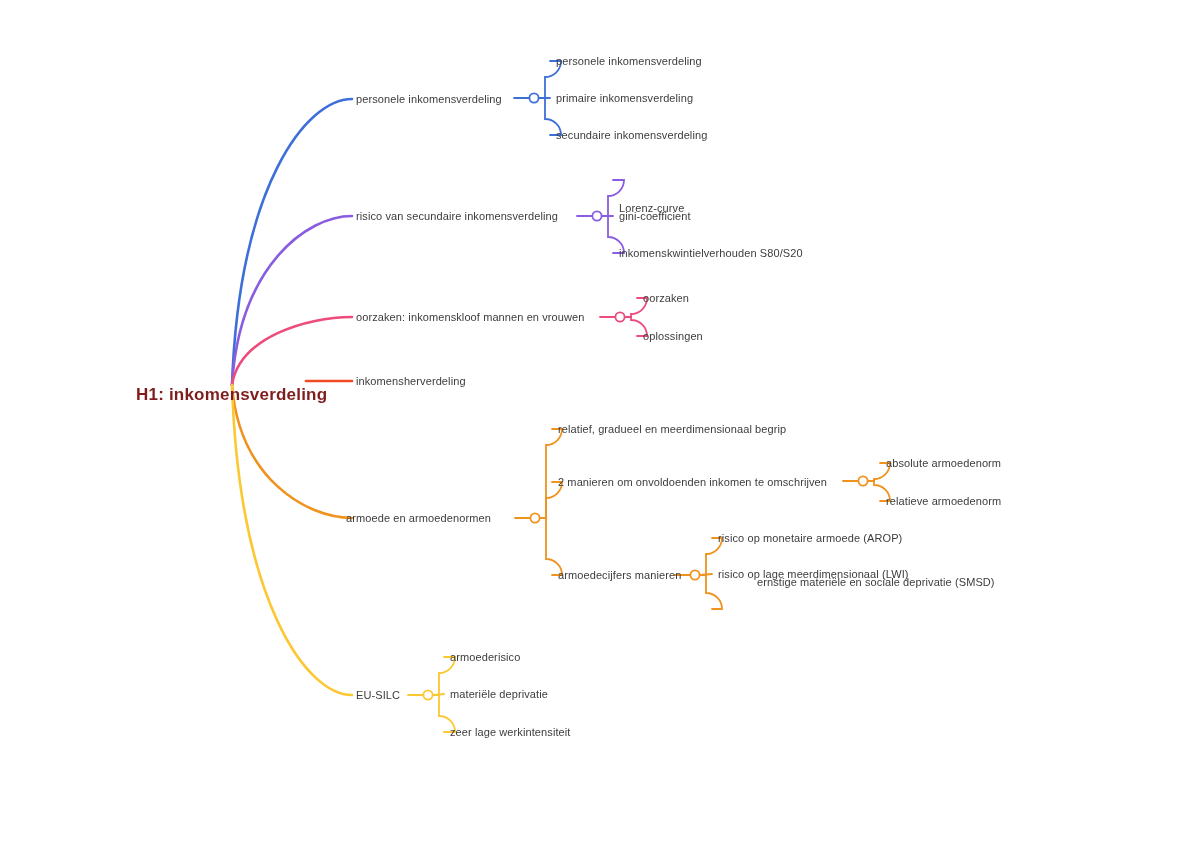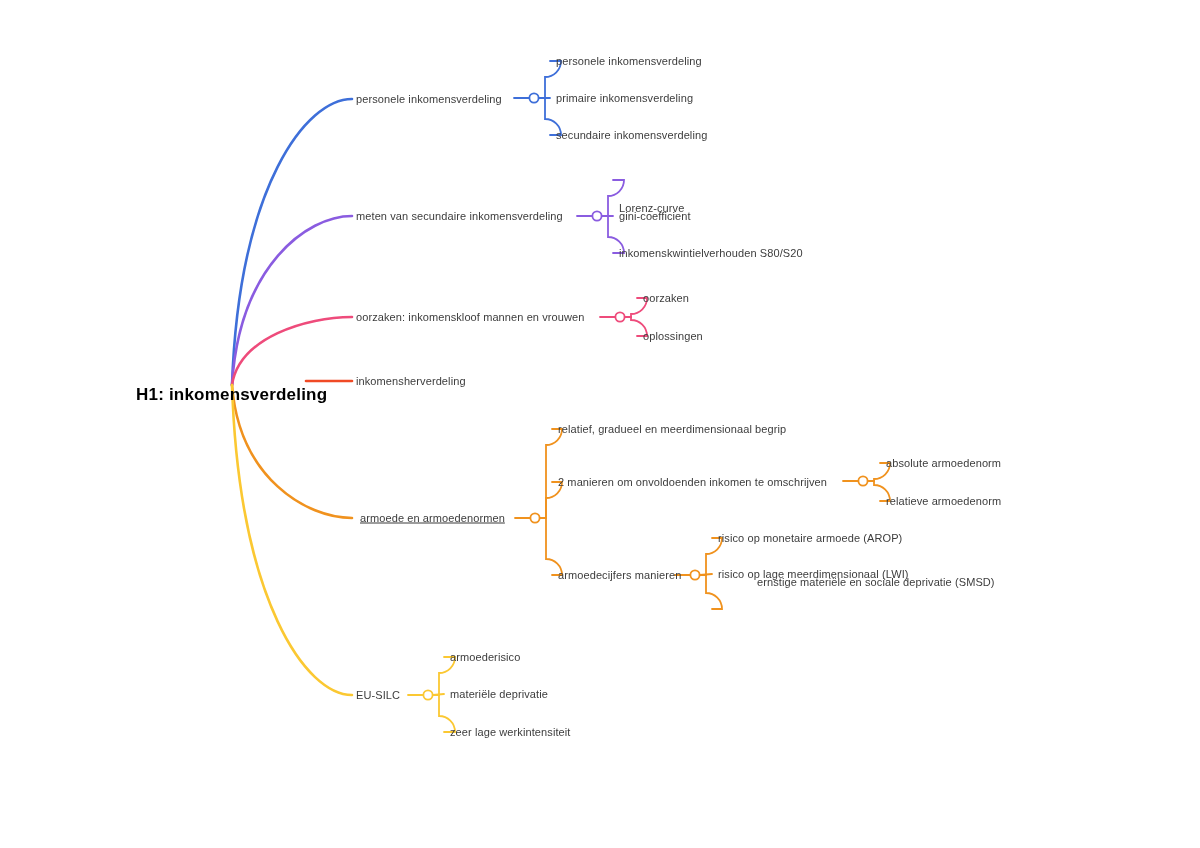--- a/index.html
+++ b/index.html
@@ -2,21 +2,21 @@
 <html><head>
 <meta charset="utf-8">
 <style>
   html,body{margin:0;padding:0;background:#ffffff;}
   body{width:1200px;height:848px;overflow:hidden;
        font-family:"Liberation Sans","DejaVu Sans",sans-serif;}
   #canvas{position:relative;width:1200px;height:848px;background:#fff;}
   #wires{position:absolute;left:0;top:0;width:1200px;height:848px;pointer-events:none;}
   .node{position:absolute;white-space:nowrap;color:#3c3c3c;font-size:11px;
         line-height:1;letter-spacing:.1px;transform:translateY(-50%);}
-  .root-node{position:absolute;white-space:nowrap;color:#000000;font-size:17px;
+  .root-node{position:absolute;white-space:nowrap;color:#7f1d1d;font-size:17px;
              font-weight:bold;line-height:1;letter-spacing:.2px;transform:translateY(-50%);}
 </style>
 </head>
 <body>
 
 <div id="canvas">
   <svg id="wires" viewBox="0 0 1200 848" xmlns="http://www.w3.org/2000/svg">
       <path d="M 232 385 C 239.2 184.8, 306.4 99, 352 99" fill="none" stroke="#3e6fd9" stroke-width="2.6" stroke-linecap="round"></path>
       <path d="M 232 385 C 239.2 266.7, 306.4 216, 352 216" fill="none" stroke="#8a5ce0" stroke-width="2.6" stroke-linecap="round"></path>
       <path d="M 232 385 C 239.2 337.4, 306.4 317, 352 317" fill="none" stroke="#ee4b7b" stroke-width="2.6" stroke-linecap="round"></path>
@@ -55,29 +55,29 @@
       <circle cx="428" cy="695" r="4.6" fill="#ffffff" stroke="#fbc832" stroke-width="1.8"></circle>
       <path d="M 432.8 695 L 439 695 L 439 673 A 16 16 0 0 0 455 657 L 444 657" fill="none" stroke="#fbc832" stroke-width="1.8" stroke-linecap="round"></path>
       <path d="M 432.8 695 L 444 694" fill="none" stroke="#fbc832" stroke-width="1.8" stroke-linecap="round"></path>
       <path d="M 432.8 695 L 439 695 L 439 716 A 16 16 0 0 1 455 732 L 444 732" fill="none" stroke="#fbc832" stroke-width="1.8" stroke-linecap="round"></path>
     </svg>
   <div id="labels">
       <div class="node" style="left: 356px; top: 99px;">personele inkomensverdeling</div>
       <div class="node" style="left: 556px; top: 61px;">personele inkomensverdeling</div>
       <div class="node" style="left: 556px; top: 98px;">primaire inkomensverdeling</div>
       <div class="node" style="left: 556px; top: 135px;">secundaire inkomensverdeling</div>
-      <div class="node" style="left: 356px; top: 216px;">meten van secundaire inkomensverdeling</div>
+      <div class="node" style="left: 356px; top: 216px;">risico van secundaire inkomensverdeling</div>
       <div class="node" style="left: 619px; top: 192px; margin-top: 16px;">Lorenz-curve</div>
       <div class="node" style="left: 619px; top: 216px;">gini-coefficient</div>
       <div class="node" style="left: 619px; top: 253px;">inkomenskwintielverhouden S80/S20</div>
       <div class="node" style="left: 356px; top: 317px;">oorzaken: inkomenskloof mannen en vrouwen</div>
       <div class="node" style="left: 643px; top: 298px;">oorzaken</div>
       <div class="node" style="left: 643px; top: 336px;">oplossingen</div>
       <div class="node" style="left: 356px; top: 381px;">inkomensherverdeling</div>
-      <div class="node" style="left: 360px; top: 518px; text-decoration: underline;">armoede en armoedenormen</div>
+      <div class="node" style="left: 346px; top: 518px;">armoede en armoedenormen</div>
       <div class="node" style="left: 558px; top: 429px;">relatief, gradueel en meerdimensionaal begrip</div>
       <div class="node" style="left: 558px; top: 482px;">2 manieren om onvoldoenden inkomen te omschrijven</div>
       <div class="node" style="left: 886px; top: 463px;">absolute armoedenorm</div>
       <div class="node" style="left: 886px; top: 501px;">relatieve armoedenorm</div>
       <div class="node" style="left: 558px; top: 575px;">armoedecijfers manieren</div>
       <div class="node" style="left: 718px; top: 538px;">risico op monetaire armoede (AROP)</div>
       <div class="node" style="left: 718px; top: 574px;">risico op lage meerdimensionaal (LWI)</div>
       <div class="node" style="left: 718px; top: 582px; margin-left: 39px;">ernstige materiële en sociale deprivatie (SMSD)</div>
       <div class="node" style="left: 356px; top: 695px;">EU-SILC</div>
       <div class="node" style="left: 450px; top: 657px;">armoederisico</div>

